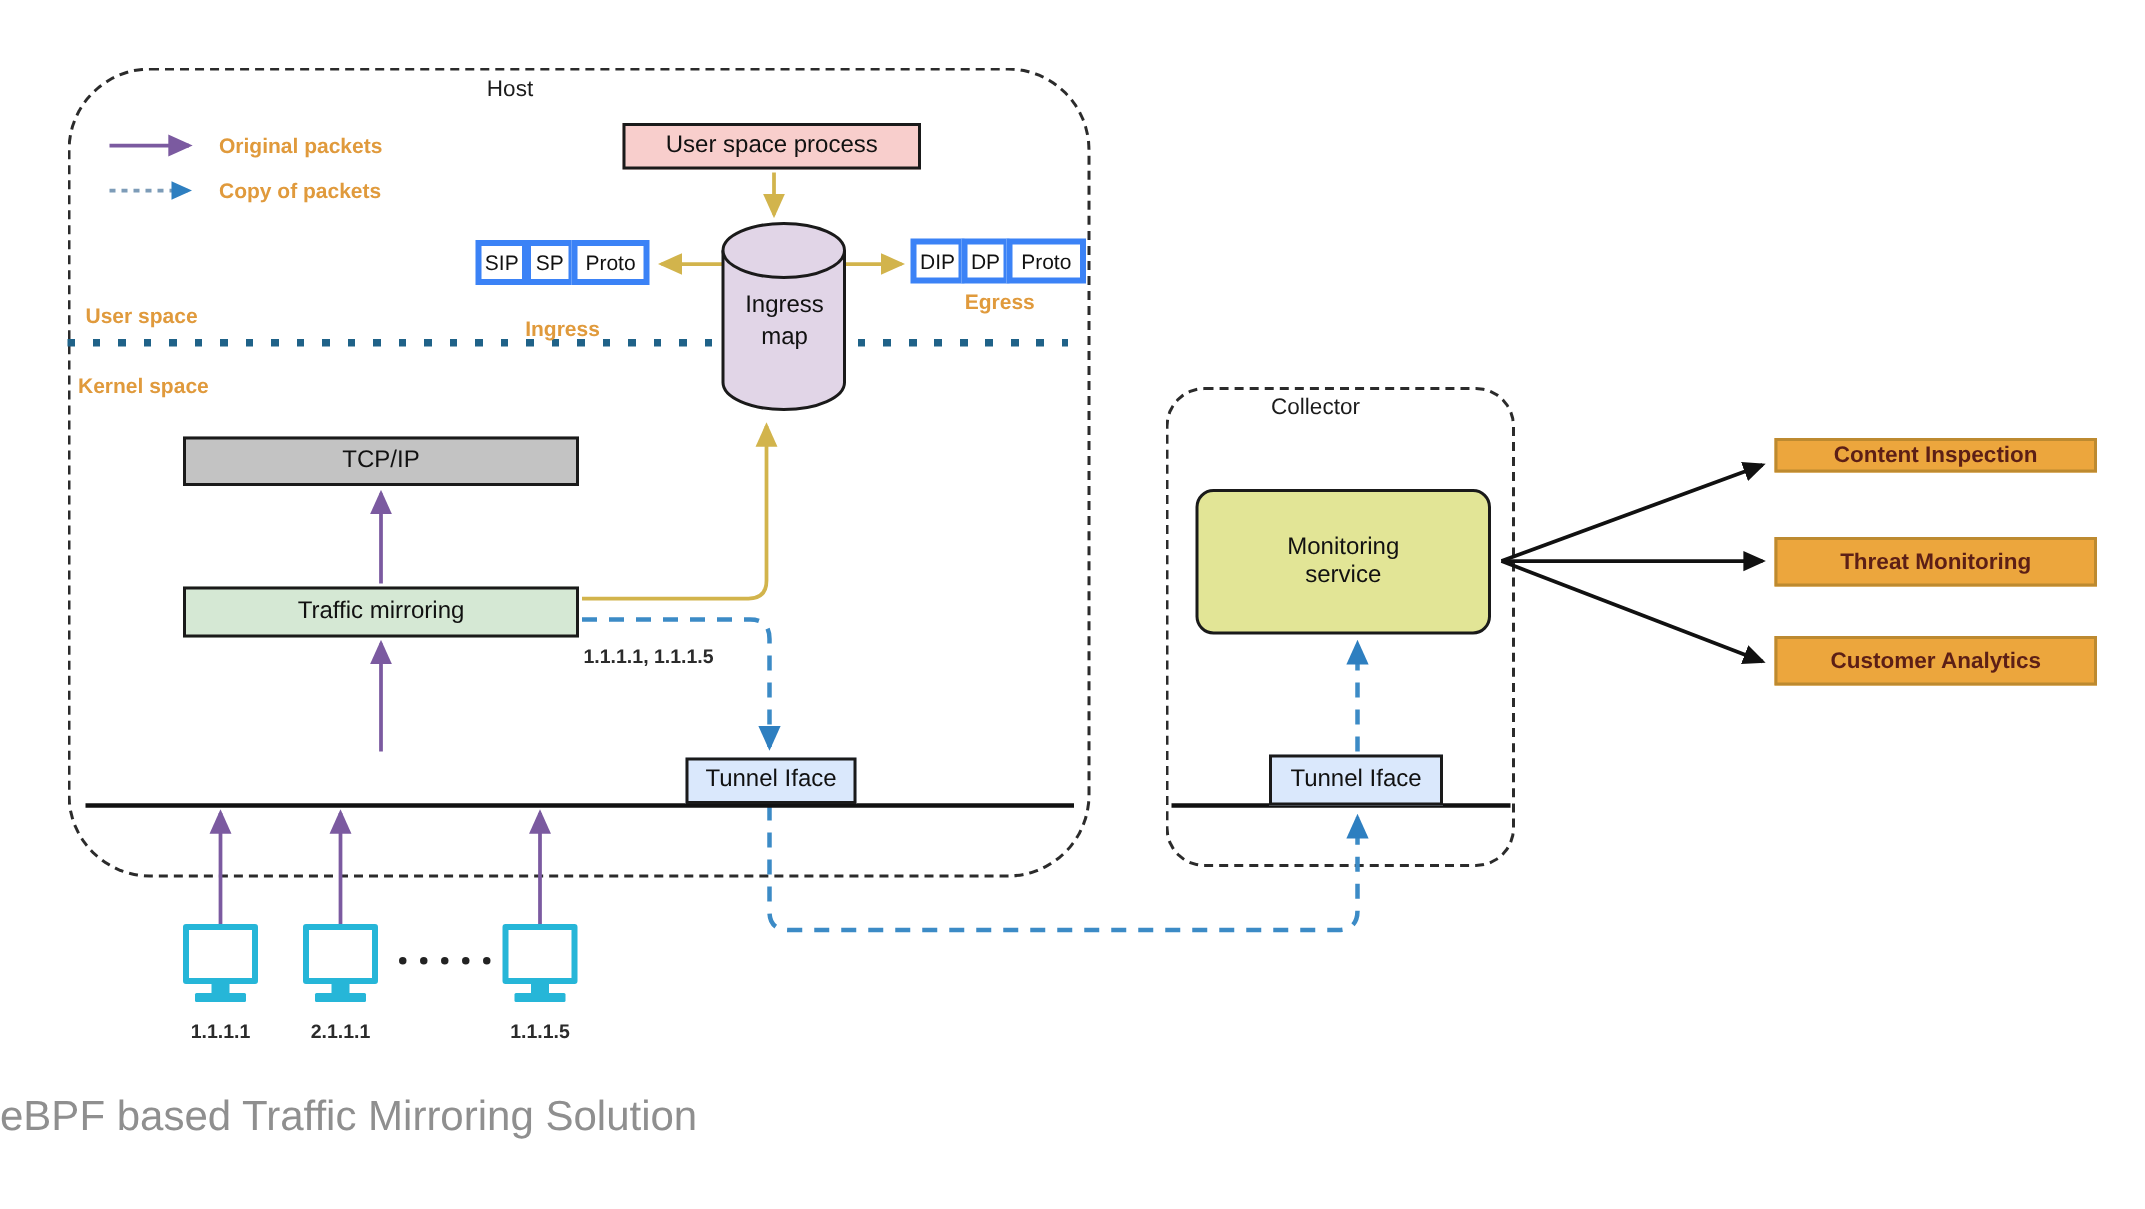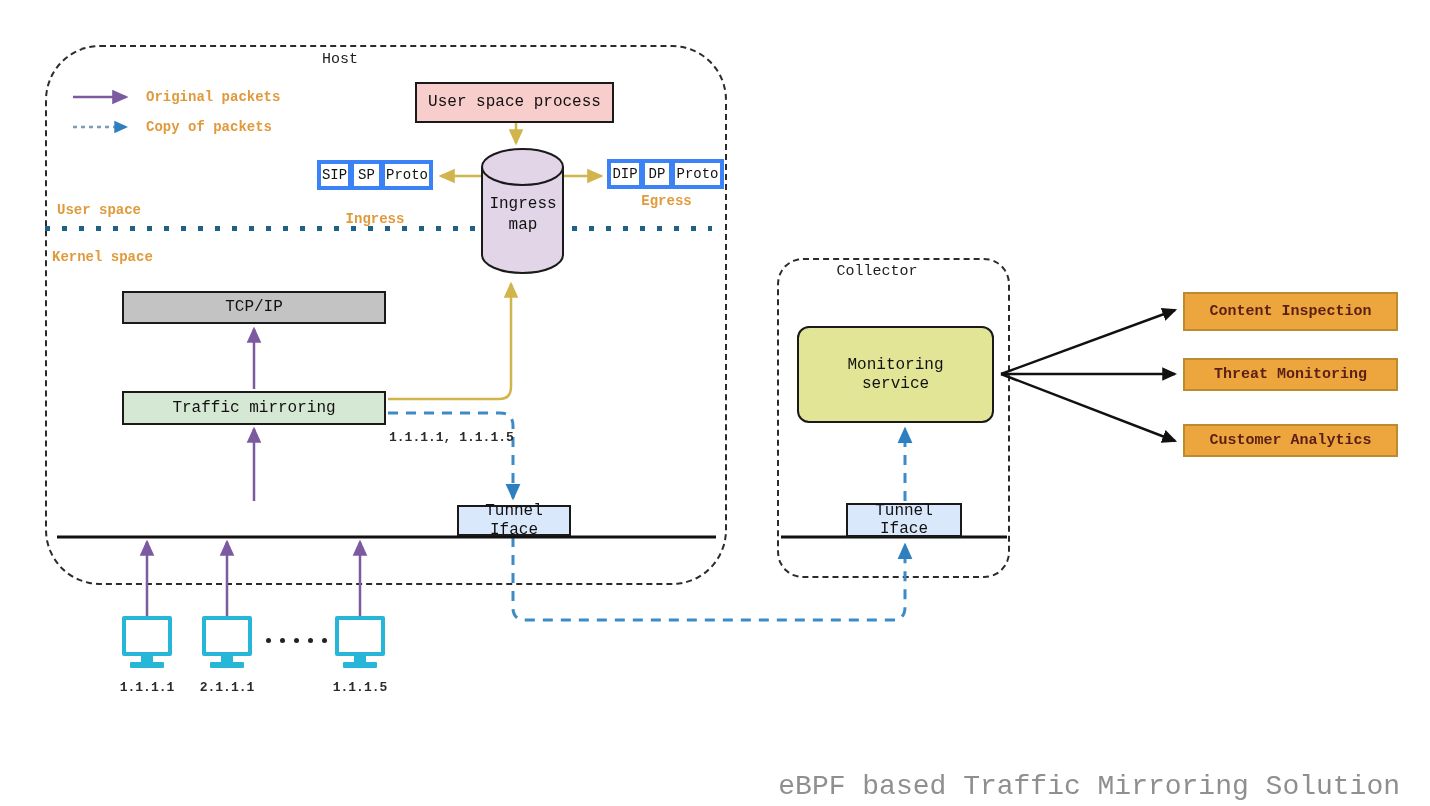--- a/index.html
+++ b/index.html
@@ -1,18 +1,18 @@
 <!DOCTYPE html>
 <html><head>
 <meta charset="utf-8">
 <style>
   html,body{margin:0;padding:0;background:#ffffff;}
   #stage{
     position:relative;width:1430px;height:806px;background:#ffffff;overflow:hidden;
-    font-family:Liberation Mono, monospace;color:#111;
+    font-family:Liberation Sans, sans-serif;color:#111;
   }
   .abs{position:absolute;box-sizing:border-box;}
   .dashed-region{border:2px dashed #2b2b2b;background:transparent;}
   .box{
     position:absolute;box-sizing:border-box;border:2px solid #1a1a1a;
     display:flex;align-items:center;justify-content:center;
     font-size:16px;line-height:1.15;text-align:center;color:#111;
   }
   .region-label{position:absolute;font-size:15px;color:#1c1c1c;text-align:center;}
   .orange-label{position:absolute;font-size:14px;font-weight:700;color:#e09a3c;}
@@ -30,22 +30,22 @@
   .monitor{position:absolute;width:50px;}
   .monitor .screen{
     box-sizing:border-box;width:50px;height:40px;background:#ffffff;
     border:4px solid #26b6d8;border-radius:2px;
   }
   .monitor .neck{width:12px;height:6px;background:#26b6d8;margin:0 auto;}
   .monitor .base{width:34px;height:6px;background:#26b6d8;margin:0 auto;border-radius:1px;}
   .ellipsis{position:absolute;display:flex;gap:9px;align-items:center;}
   .ellipsis i{width:5px;height:5px;border-radius:50%;background:#222;display:block;}
   #title{
-    position:absolute;left:0;top:728px;width:1400px;text-align:right;
-    font-size:28px;color:#8f8f8f;margin-top:43px;
+    position:absolute;left:0;top:728px;width:1400px;text-align:left;
+    font-size:28px;color:#8f8f8f;
   }
   svg.overlay{position:absolute;left:0;top:0;pointer-events:none;}
   .cfg-text{
     position:absolute;left:487px;top:194px;width:72px;text-align:center;
     font-size:16px;line-height:1.3;color:#111;
   }
 </style>
 </head>
 <body>
 
@@ -102,21 +102,21 @@
     <line x1="1001" y1="374" x2="1175" y2="374" stroke="#111" stroke-width="2.5" marker-end="url(#mBlack)"></line>
     <line x1="1001" y1="374" x2="1175" y2="441" stroke="#111" stroke-width="2.5" marker-end="url(#mBlack)"></line>
   </svg>
 
   <div class="region-label" style="left:300px;top:51px;width:80px;">Host</div>
   <div class="orange-label" style="left:146px;top:89px;">Original packets</div>
   <div class="orange-label" style="left:146px;top:119px;">Copy of packets</div>
   <div class="orange-label" style="left:57px;top:202px;">User space</div>
   <div class="orange-label" style="left:52px;top:249px;">Kernel space</div>
 
-  <div class="box" style="left:415px;top:82px;width:199px;height:41px;background:#f8cecc;">User space process</div>
+  <div class="box" style="left:415px;top:82px;width:199px;height:31px;background:#f8cecc;">User space process</div>
 
   <div class="cfg-text">Ingress map</div>
 
   <div class="cellrow" style="left:317px;top:160px;">
     <span class="cell" style="width:35px;">SIP</span>
     <span class="cell" style="width:33px;">SP</span>
     <span class="cell" style="width:52px;">Proto</span>
   </div>
   <div class="orange-label" style="left:317px;top:195px;width:116px;text-align:center;margin-top:16px;">Ingress</div>
 
@@ -155,19 +155,19 @@
       <i></i>
   </div>
   <div class="ip-label" style="left:112px;top:680px;width:70px;">1.1.1.1</div>
   <div class="ip-label" style="left:192px;top:680px;width:70px;">2.1.1.1</div>
   <div class="ip-label" style="left:325px;top:680px;width:70px;">1.1.1.5</div>
 
   <div class="region-label" style="left:831px;top:263px;width:92px;">Collector</div>
   <div class="box" style="left:797px;top:326px;width:197px;height:97px;background:#e2e596;border-radius:12px;padding:0 34px;">Monitoring service</div>
   <div class="box" style="left:846px;top:503px;width:116px;height:34px;background:#dae8fc;">Tunnel Iface</div>
 
-  <div class="box" style="left:1183px;top:292px;width:215px;height:39px;background:#eca63d;border-color:#bd8a30;color:#5c1f16;font-weight:700;font-size:15px;">Content Inspection</div>
+  <div class="box" style="left:1183px;top:292px;width:215px;height:23px;background:#eca63d;border-color:#bd8a30;color:#5c1f16;font-weight:700;font-size:15px;">Content Inspection</div>
   <div class="box" style="left:1183px;top:358px;width:215px;height:33px;background:#eca63d;border-color:#bd8a30;color:#5c1f16;font-weight:700;font-size:15px;">Threat Monitoring</div>
   <div class="box" style="left:1183px;top:424px;width:215px;height:33px;background:#eca63d;border-color:#bd8a30;color:#5c1f16;font-weight:700;font-size:15px;">Customer Analytics</div>
 
   <div id="title">eBPF based Traffic Mirroring Solution</div>
 
 </div>
 
 </body></html>

